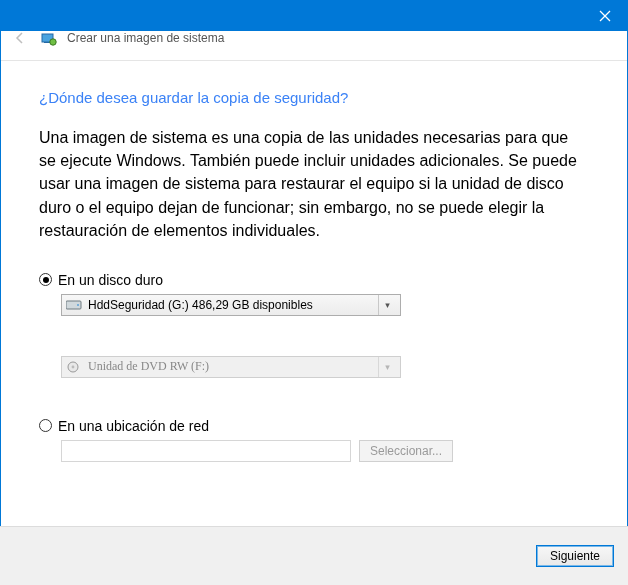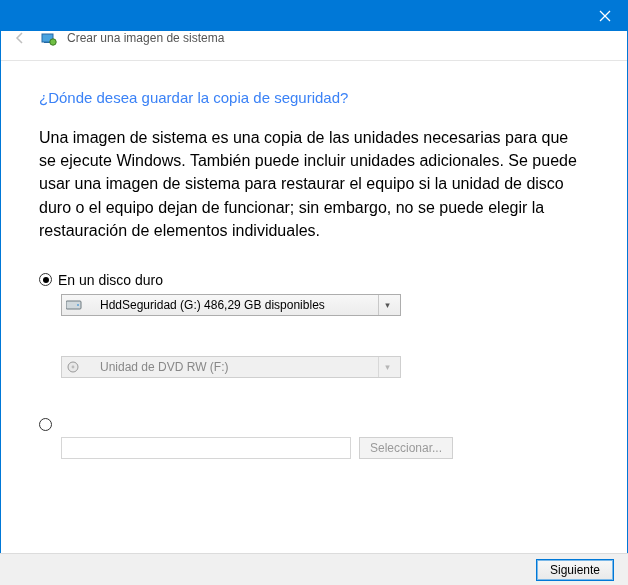--- a/index.html
+++ b/index.html
@@ -98,27 +98,28 @@
     display: flex;
     align-items: center;
     padding: 0 4px;
     position: relative;
     font-size: 12px;
   }
   .combo.disabled {
     color: #888;
     background: #f0f0f0;
     border-color: #cfcfcf;
+    font-family: Liberation Serif, serif;
   }
   .combo .drive-icon {
     width: 16px; height: 12px;
     margin-right: 6px;
     display: inline-flex;
   }
-  .combo .label { flex: 1; white-space: nowrap; overflow: hidden; margin-left: 12px; }
+  .combo .label { flex: 1; white-space: nowrap; overflow: hidden; }
   .combo .chevron {
     width: 18px;
     height: 100%;
     border-left: 1px solid #c8c8c8;
     display: flex;
     align-items: center;
     justify-content: center;
     color: #555;
     font-size: 9px;
     margin-left: 4px;
@@ -149,21 +150,21 @@
     cursor: default;
   }
   .btn.disabled {
     color: #9a9a9a;
     border-color: #d0d0d0;
     background: #f3f3f3;
   }
   .footer {
     position: absolute;
     bottom: 0; left: 0; right: 0;
-    height: 32px;
+    height: 59px;
     background: #f0f0f0;
     border-top: 1px solid #dcdcdc;
     display: flex;
     justify-content: flex-end;
     align-items: center;
     padding: 0 14px;
     gap: 8px;
   }
   .footer .btn.primary {
     border: 1px solid #0078d7;
@@ -230,20 +231,21 @@
         </svg>
       </span>
       <span class="label">Unidad de DVD RW (F:)</span>
       <span class="chevron">▾</span>
     </div>
   </div>
 
   <div class="option-group">
     <div class="radio-row">
       <span class="radio"></span>
+      <span>En una ubicación de red</span>
     </div>
     <div class="net-row">
       <input class="net-input" type="text" disabled="" value="" style="">
       <button class="btn disabled">Seleccionar...</button>
     </div>
   </div>
 </div>
 
 <div class="footer">
   <button class="btn primary">Siguiente</button>

